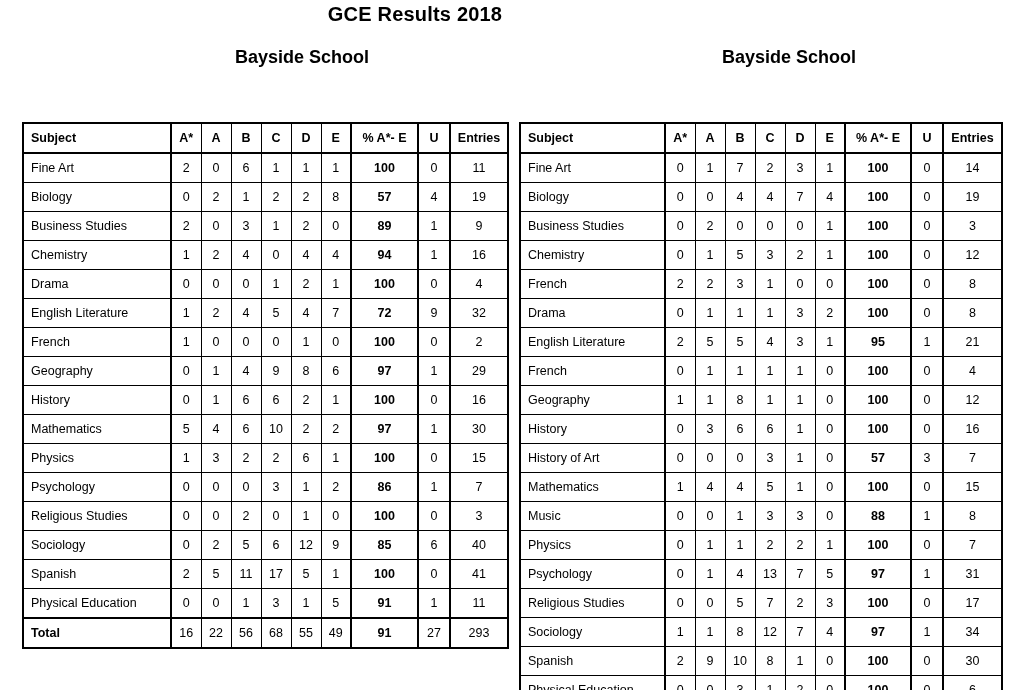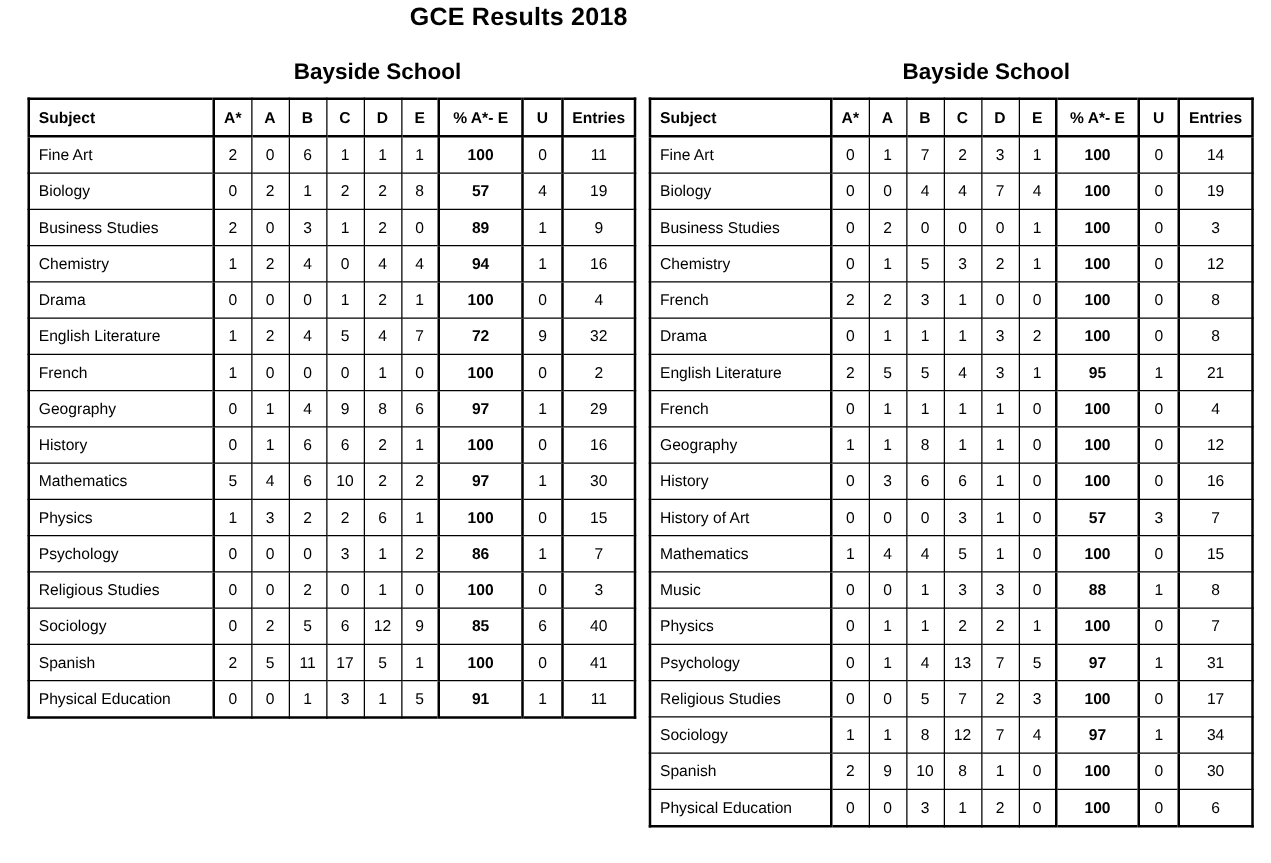--- a/index.html
+++ b/index.html
@@ -36,20 +36,21 @@
     white-space: nowrap;
     margin-left: 22px;
   }
   #caption-bayside { top: 47px; left: 213px; }
   #caption-westside { top: 47px; left: 700px; }
 
   
   .table-wrap {
     position: absolute;
     background: #1d4ed8;
+    margin-top: 44px;
   }
   #table-wrap-bayside { top: 78px; left: 22px; }
   #table-wrap-westside { top: 78px; left: 519px; }
 
   table.results {
     border-collapse: collapse;
     background: #ffffff;
     border: 2.5px solid #000;
     table-layout: fixed;
   }
@@ -331,20 +332,32 @@
           <td>0</td>
           <td>0</td>
           <td>1</td>
           <td>3</td>
           <td>1</td>
           <td class="c-e">5</td>
           <td class="c-pct">91</td>
           <td class="c-u">1</td>
           <td>11</td>
         </tr>
+        <tr class="total-row">
+          <td class="c-subject">Total</td>
+          <td>16</td>
+          <td>22</td>
+          <td>56</td>
+          <td>68</td>
+          <td>55</td>
+          <td class="c-e">49</td>
+          <td class="c-pct">91</td>
+          <td class="c-u">27</td>
+          <td>293</td>
+        </tr>
       </tbody>
   </table>
 </div>
 
 <div class="table-wrap" id="table-wrap-westside">
   <table class="results" id="table-westside">
     <colgroup>
       <col class="w-subject">
         <col class="w-grade">
         <col class="w-grade">

